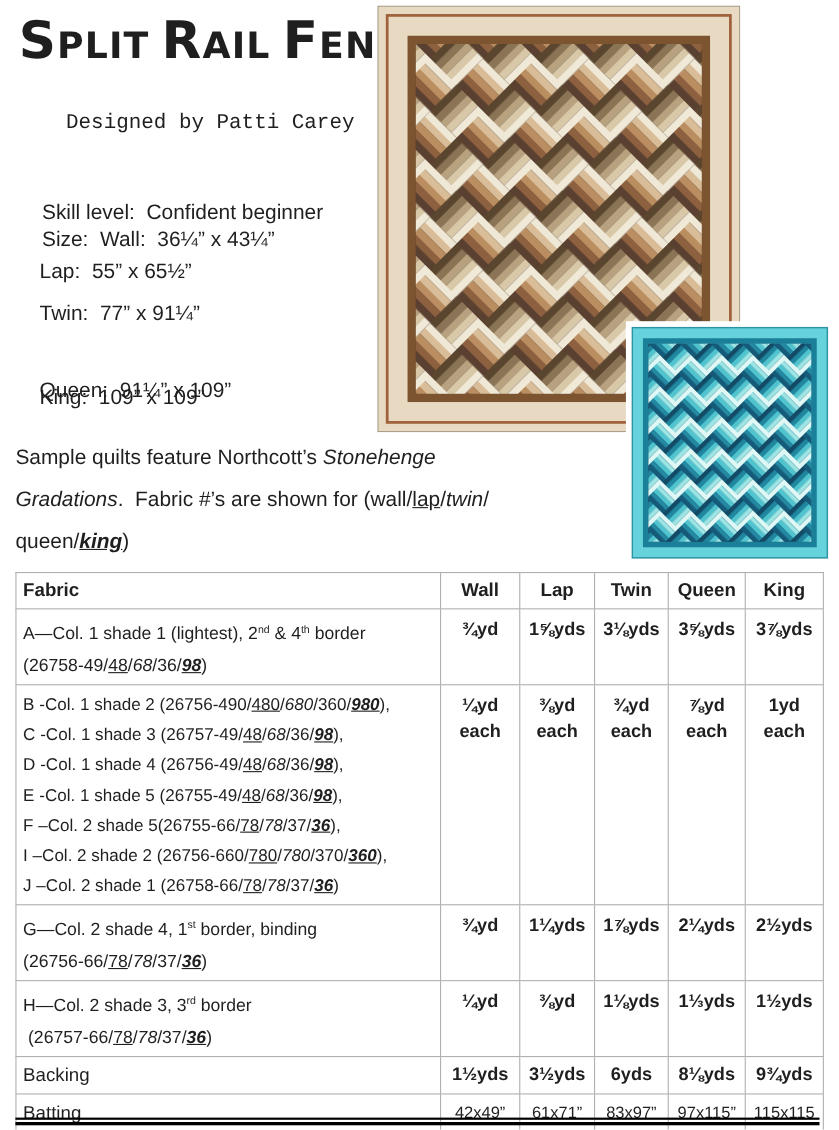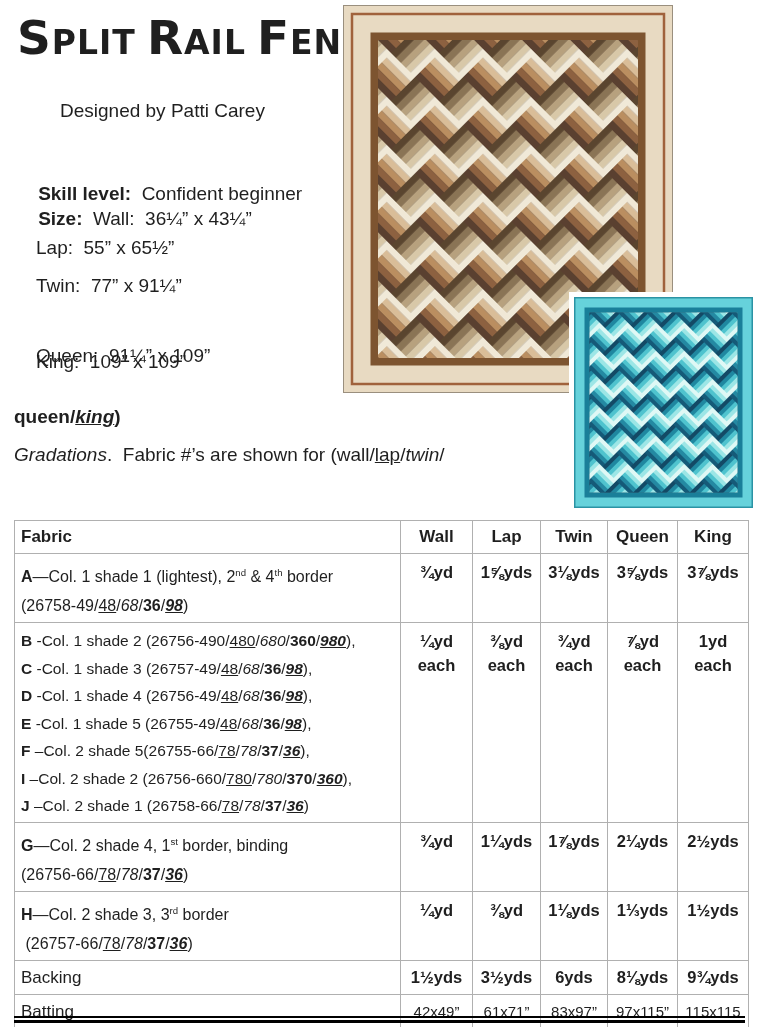--- a/index.html
+++ b/index.html
@@ -6,23 +6,23 @@
   .page{position:relative;width:763px;height:1027px;background:#ffffff;overflow:hidden;
         font-family:"Liberation Sans","DejaVu Sans",sans-serif;color:#1f1f1f;}
 
   
   .title{position:absolute;left:17px;top:10px;font-weight:bold;font-size:33px;letter-spacing:1px;
          font-family:"DejaVu Sans","Liberation Sans",sans-serif;}
   .title .tw{display:inline-block;text-transform:uppercase;}
   .title .tw::first-letter{font-size:47px;}
   .title .tw + .tw{margin-left:11px;}
 
-  .byline{position:absolute;left:60px;top:100px;font-size:19px;}
+  .byline{position:absolute;left:60px;top:100px;font-size:19px;font-family:Liberation Mono, monospace;}
   .txtline{position:absolute;font-size:19px;white-space:pre-wrap;}
-  .b{font-weight:bold;text-align:center;}
+  .b{font-weight:normal;text-align:center;}
   .i{font-style:italic;}
   .u{text-decoration:underline;}
   .biu{font-weight:bold;font-style:italic;text-decoration:underline;}
   .sup{font-size:0.6em;vertical-align:super;}
 
   .intro{position:absolute;left:14px;top:398px;font-size:19px;}
   .intro .iline{line-height:38px;white-space:pre-wrap;}
 
   
   .quilt-main{position:absolute;left:343px;top:5px;line-height:0;}
@@ -69,22 +69,23 @@
   </div>
   <div class="txtline" style="left:17px;top:186px;">
     <span class="b">Size:</span><span>  Wall:  36¼” x 43¼”</span>
   </div>
   <div class="txtline" style="left:36px;top:237px;">Lap:  55” x 65½”</div>
   <div class="txtline" style="left:36px;top:275px;">Twin:  77” x 91¼”</div>
   <div class="txtline" style="left:36px;top:313px;margin-top:32px;">Queen:  91¼” x 109”</div>
   <div class="txtline" style="left:36px;top:351px;">King:  109” x 109”</div>
 
   <div class="intro">
+    <div class="iline"><span>Sample quilts feature Northcott’s </span><span class="i">Stonehenge</span></div>
+    <div class="iline"><span class="i">Gradations</span><span>.  Fabric #’s are shown for (wall/</span><span class="u">lap</span><span>/</span><span class="i">twin</span><span>/</span></div>
     <div class="iline"><span class="b">queen</span><span class="b">/</span><span class="biu">king</span><span class="b">)</span></div>
-    <div class="iline"><span class="i">Gradations</span><span>.  Fabric #’s are shown for (wall/</span><span class="u">lap</span><span>/</span><span class="i">twin</span><span>/</span></div>
   </div>
 
   <div class="quilt-main">
     <svg width="330" height="388" viewBox="0 0 330 388" role="img" aria-label="Split Rail Fence quilt in brown Stonehenge Gradations">
       <defs>
         <pattern id="wbrown" width="68" height="68" patternUnits="userSpaceOnUse" patternTransform="rotate(45)">
 
           <g>
             <rect x="0" y="0" width="34" height="6.8" fill="#f0e8d6"></rect>
             <rect x="0" y="6.8" width="34" height="6.8" fill="#d9bd98"></rect>

